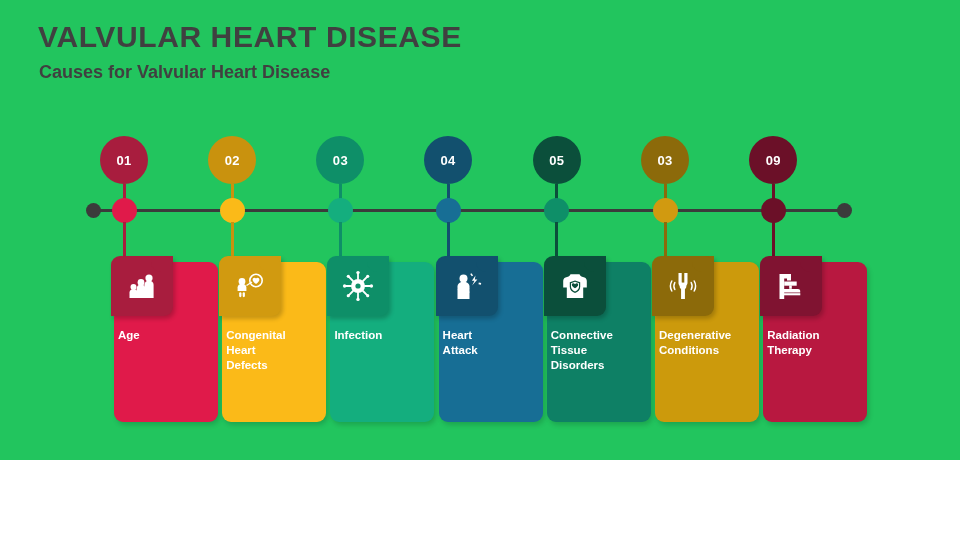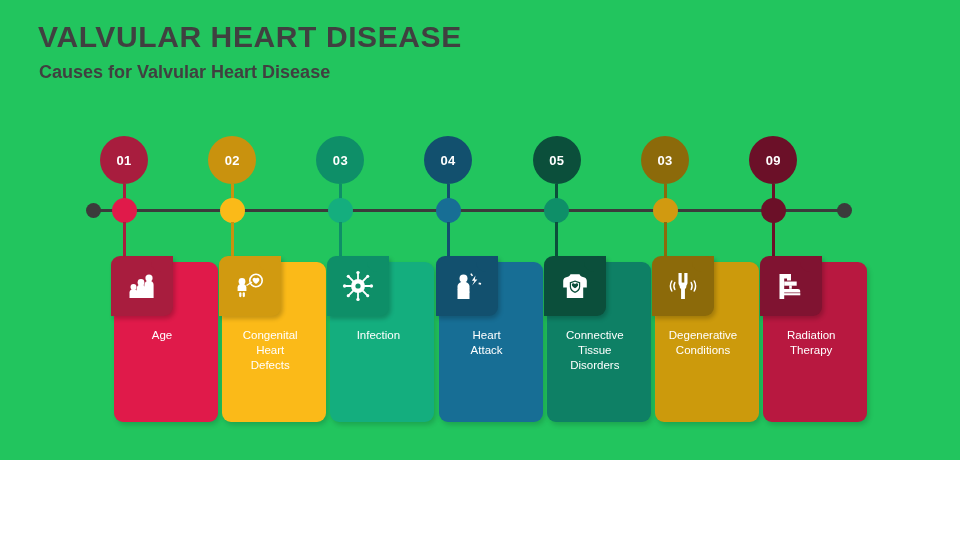--- a/index.html
+++ b/index.html
@@ -53,22 +53,22 @@
   }
 
   
   .card {
     position: absolute; top: 262px; width: 104px; height: 160px;
     border-radius: 9px;
     box-shadow: 2px 3px 5px rgba(0,0,0,0.16);
   }
   .card-label {
     position: absolute; left: 4px; right: 12px; top: 66px;
-    text-align: center; color: #ffffff;
-    font-size: 11.5px; font-weight: normal; line-height: 15px;
+    color: #ffffff;
+    font-size: 11.5px; font-weight: bold; line-height: 15px;
     white-space: pre-line;
   }
   .icon-badge {
     position: absolute; left: -3px; top: -6px;
     width: 62px; height: 60px;
     border-radius: 9px 0 9px 0;
     box-shadow: 2px 3px 4px rgba(0,0,0,0.2);
     display: flex; align-items: center; justify-content: center;
   }
   .icon-badge::after {

